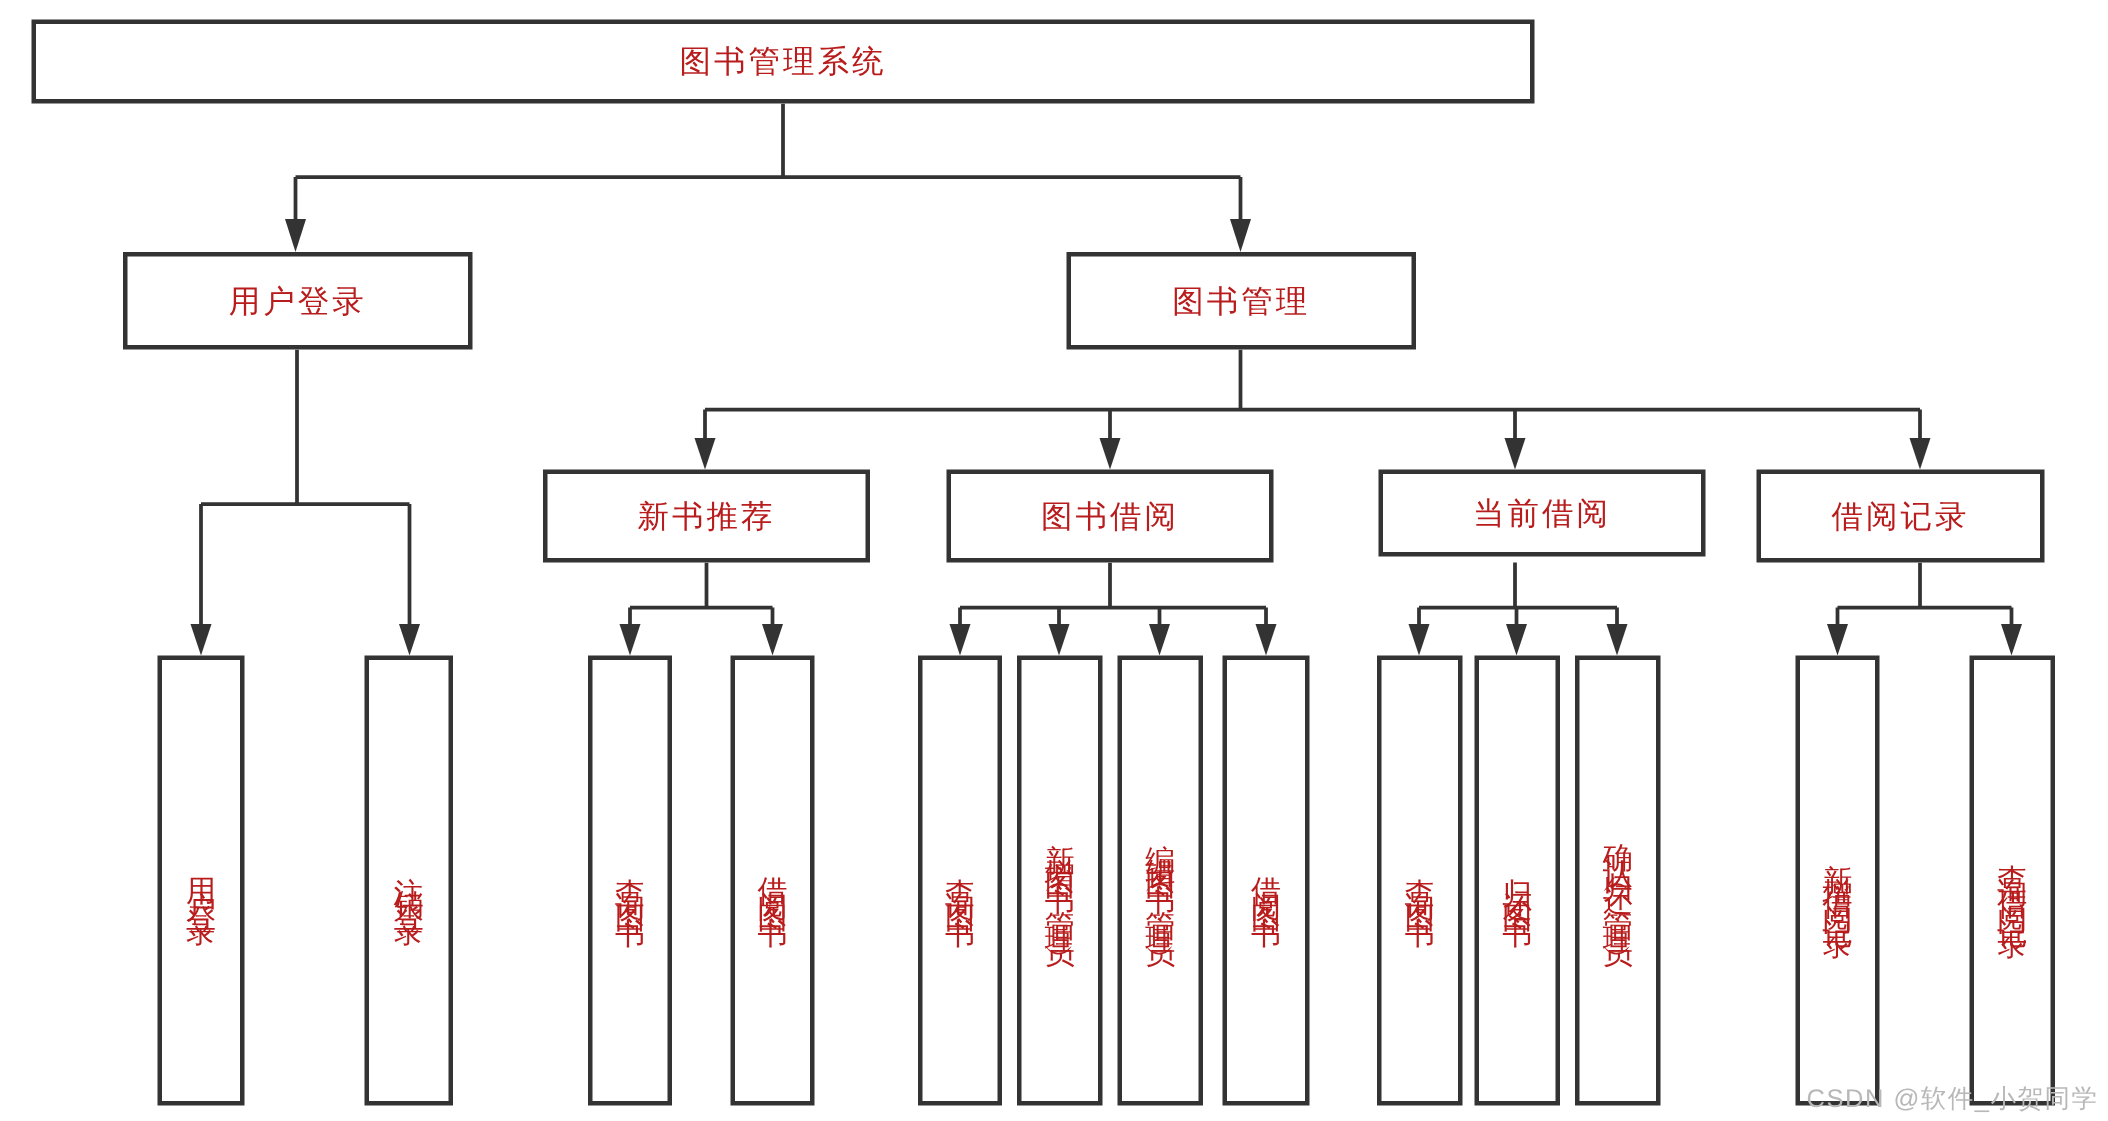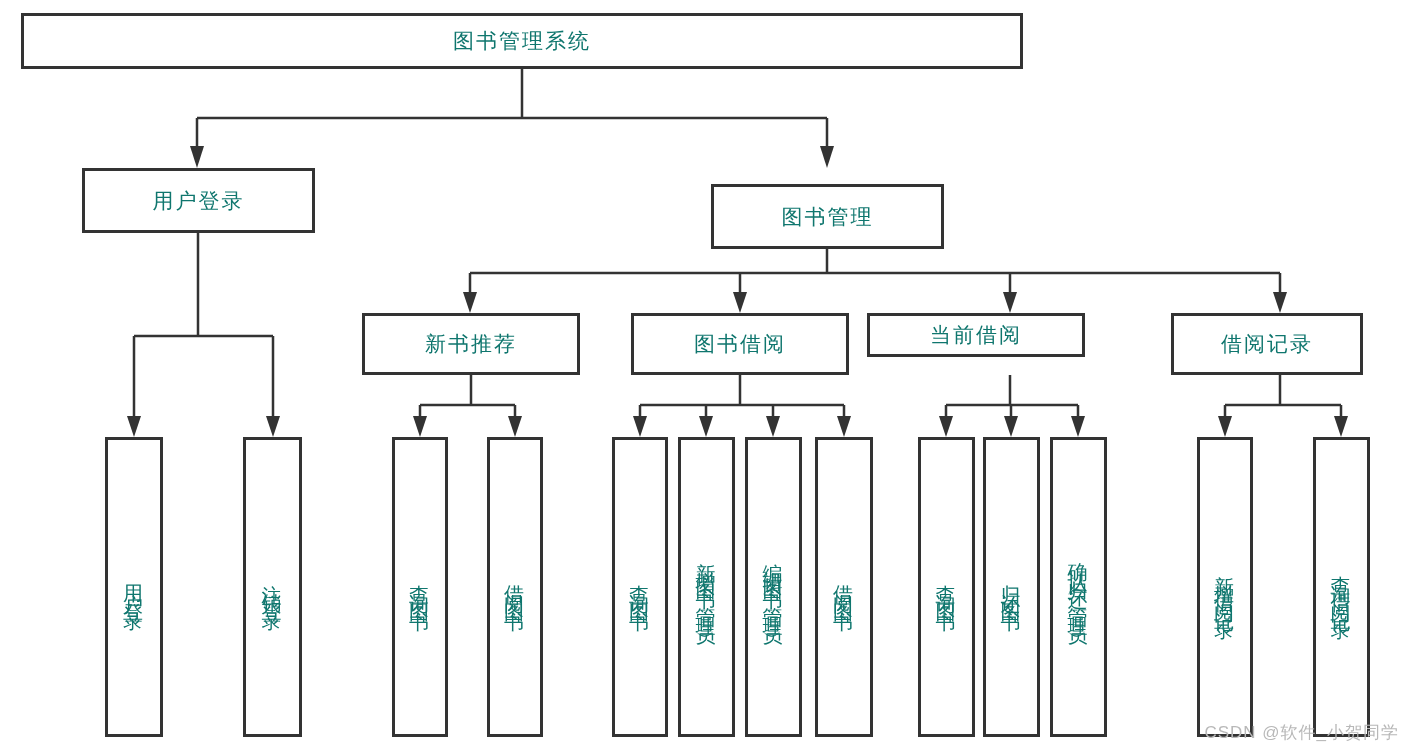--- a/index.html
+++ b/index.html
@@ -17,21 +17,21 @@
     width: 1405px; height: 747px;
   }
   .box {
     position: absolute;
     box-sizing: border-box;
     background: #ffffff;
     border: 3px solid #333333;
     display: flex;
     align-items: center;
     justify-content: center;
-    color: #0f766e;
+    color: #b91c1c;
   }
   .h-box {
     font-size: 21px;
     letter-spacing: 2px;
     font-weight: 400;
   }
   .v-box {
     writing-mode: vertical-rl;
     text-orientation: mixed;
     font-size: 20px;
@@ -98,25 +98,25 @@
       <polygon points="1071,416 1085,416 1078,437"></polygon>
 
       <polygon points="1218,416 1232,416 1225,437"></polygon>
       <polygon points="1334,416 1348,416 1341,437"></polygon>
     </g>
   </svg>
 
   <div class="box h-box" style="left:21px; top:13px; width:1002px; height:56px;">图书管理系统</div>
 
   <div class="box h-box" style="left:82px; top:168px; width:233px; height:65px;">用户登录</div>
-  <div class="box h-box" style="left:711px; top:184px; width:233px; height:65px;">图书管理</div>
+  <div class="box h-box" style="left:711px; top:168px; width:233px; height:65px;">图书管理</div>
 
   <div class="box h-box" style="left:631px; top:313px; width:218px; height:62px;">图书借阅</div>
   <div class="box h-box" style="left:362px; top:313px; width:218px; height:62px;">新书推荐</div>
-  <div class="box h-box" style="left:867px; top:313px; width:218px; height:44px;">当前借阅</div>
+  <div class="box h-box" style="left:919px; top:313px; width:218px; height:58px;">当前借阅</div>
   <div class="box h-box" style="left:1171px; top:313px; width:192px; height:62px;">借阅记录</div>
 
   <div class="box v-box" style="left:105px; width:58px;">用户登录</div>
   <div class="box v-box" style="left:243px; width:59px;">注销登录</div>
 
   <div class="box v-box" style="left:392px; width:56px;">查询图书</div>
   <div class="box v-box" style="left:487px; width:56px;">借阅图书</div>
 
   <div class="box v-box" style="left:612px; width:56px;">查询图书</div>
   <div class="box v-box" style="left:678px; width:57px;">新增图书（管理员）</div>

